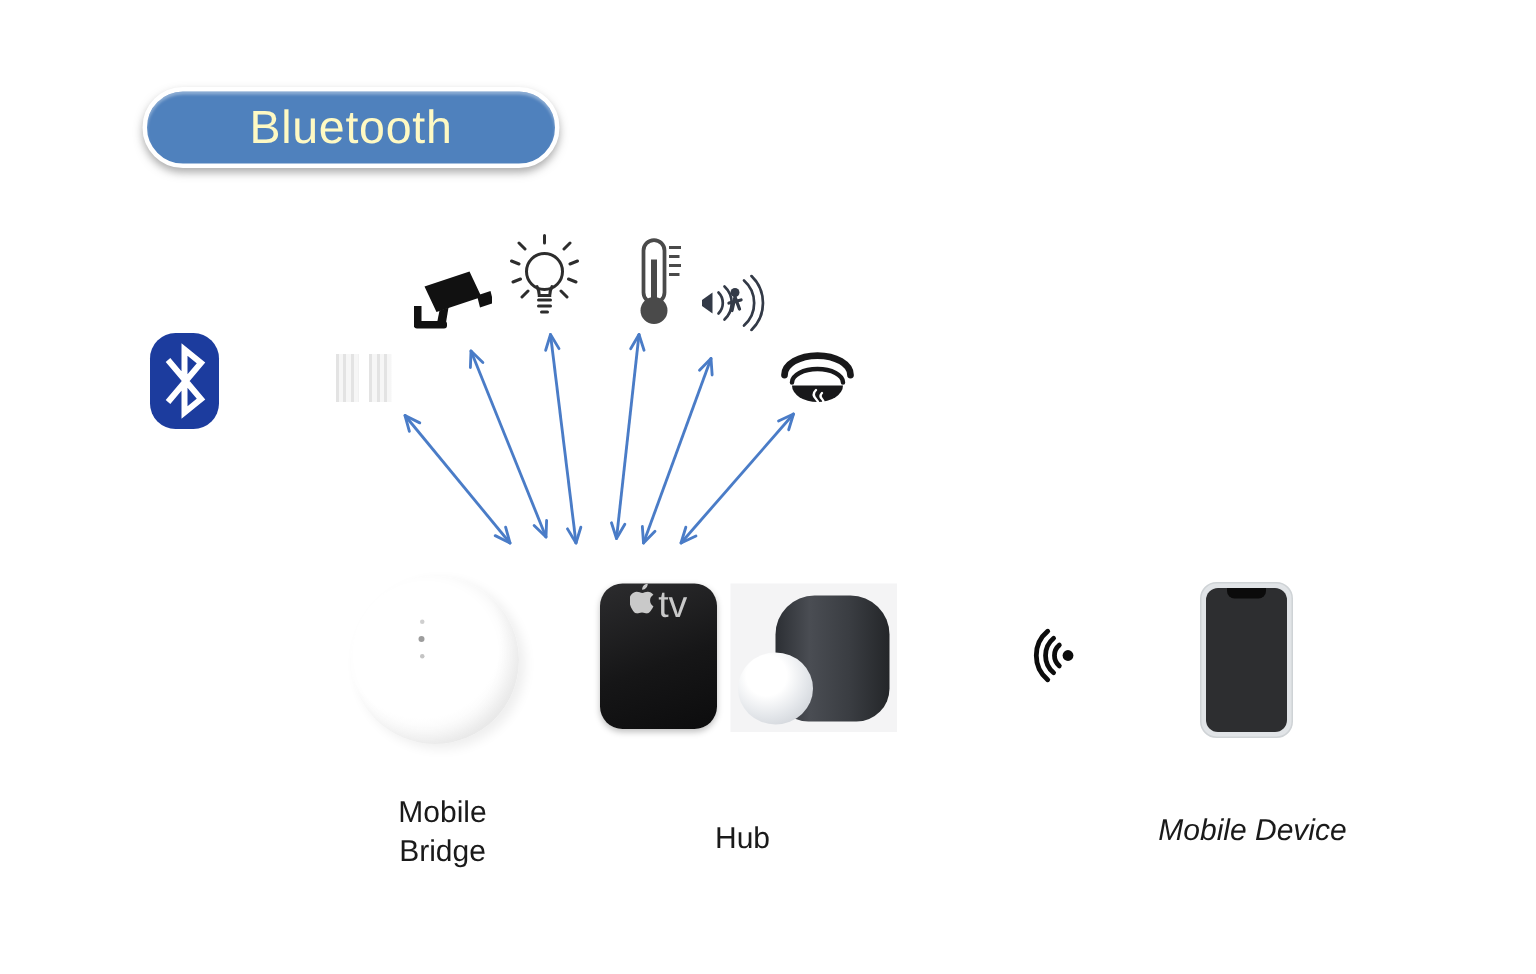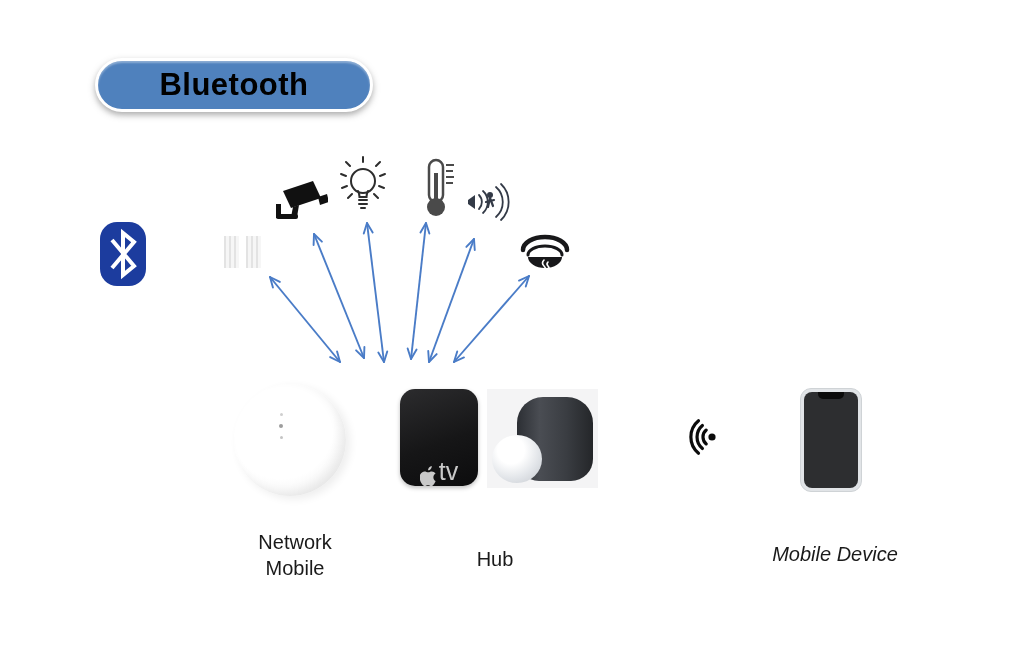--- a/index.html
+++ b/index.html
@@ -5,21 +5,21 @@
   html,body{margin:0;padding:0;background:#fff;}
   .canvas{position:relative;width:1024px;height:649px;background:#ffffff;
           font-family:"Liberation Sans",sans-serif;overflow:hidden;}
 
   
   .badge{position:absolute;left:95px;top:58px;width:278px;height:54px;
          background:var(--badge-blue,#4f81bd);
          border:3px solid #ffffff;border-radius:30px;box-sizing:border-box;
          box-shadow:0 3px 6px rgba(90,90,90,.5), inset 0 2px 2px rgba(255,255,255,.35);
          display:flex;align-items:center;justify-content:center;}
-  .badge span{color:#000000;font-size:31px;letter-spacing:.5px;font-weight:bold;}
+  .badge span{color:#fef9c3;font-size:31px;letter-spacing:.5px;}
 
   
   .bt-logo{position:absolute;left:100px;top:222px;width:46px;height:64px;
            background:var(--bt-blue,#1c3c9e);border-radius:17px;
            display:flex;align-items:center;justify-content:center;}
 
   .icon{position:absolute;}
 
   
   .blinds{left:224px;top:236px;width:38px;height:32px;display:flex;gap:7px;}
@@ -34,21 +34,21 @@
           background:radial-gradient(circle at 42% 38%, #ffffff 0 55%, #f4f4f4 75%, #e6e6e6 100%);
           box-shadow:4px 3px 8px rgba(0,0,0,.07), inset -6px -4px 10px rgba(0,0,0,.05);}
   .bridge i{position:absolute;border-radius:50%;background:#b9b9b9;}
   .bridge i:nth-child(1){left:46px;top:29px;width:3px;height:3px;background:#cfcfcf;}
   .bridge i:nth-child(2){left:45px;top:40px;width:4px;height:4px;background:#9d9d9d;}
   .bridge i:nth-child(3){left:46px;top:52px;width:3px;height:3px;background:#c4c4c4;}
 
   
   .atv{position:absolute;left:400px;top:389px;width:78px;height:97px;border-radius:15px;
        background:linear-gradient(160deg,#2c2c2e 0%,#161617 55%,#0c0c0d 100%);
-       display:flex;align-items:flex-end;justify-content:center;
+       display:flex;align-items:flex-start;justify-content:center;
        box-shadow:0 2px 4px rgba(0,0,0,.25);}
   .atv .tv-text{color:#c9c9c9;font-size:25px;margin-left:2px;}
 
   
   .hp-photo{position:absolute;left:487px;top:389px;width:111px;height:99px;background:#f4f4f5;}
   .hp-big{position:absolute;right:5px;top:8px;width:76px;height:84px;
           border-radius:26px 26px 22px 22px;
           background:linear-gradient(90deg,#2c2f34 0%,#4a4d53 30%,#3a3d42 65%,#242629 100%);}
   .hp-mini{position:absolute;left:5px;bottom:5px;width:50px;height:48px;border-radius:50%;
            background:radial-gradient(circle at 38% 32%, #ffffff 0 30%, #e2e5e9 62%, #c2c6cc 100%);}
@@ -200,17 +200,17 @@
     </g>
     <circle cx="28" cy="23" r="3.6" fill="#0c0c0c"></circle>
   </svg>
 
   <div class="phone">
     <div class="screen">
       <div class="notch"></div>
     </div>
   </div>
 
-  <div class="lbl lbl-bridge">Network Mobile</div>
+  <div class="lbl lbl-bridge">Mobile Bridge</div>
   <div class="lbl lbl-hub">Hub</div>
   <div class="lbl lbl-mobile">Mobile Device</div>
 
 </div>
 
 </body></html>

